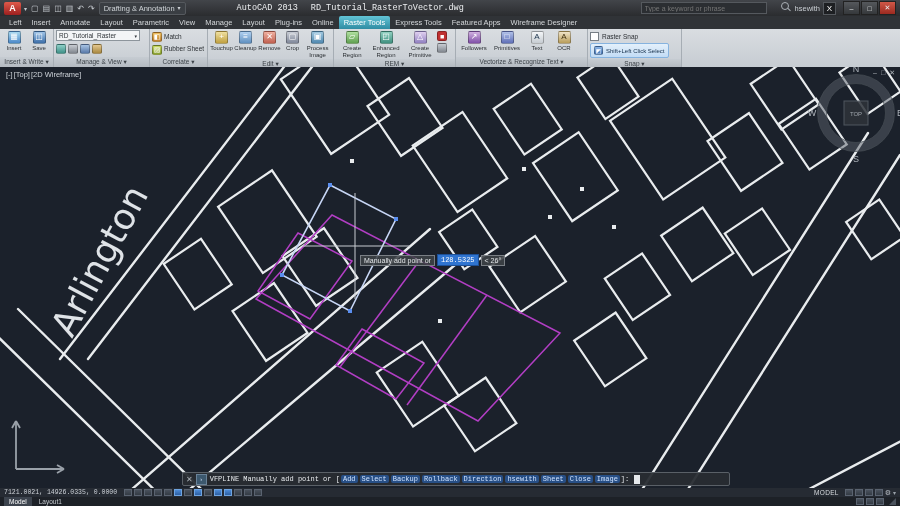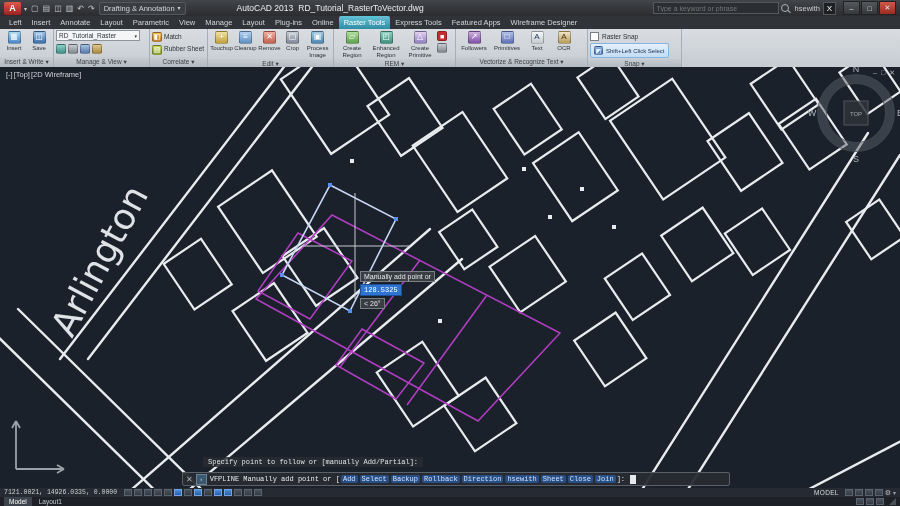--- a/index.html
+++ b/index.html
@@ -8,23 +8,23 @@
   
   .titlebar{position:absolute;top:0;left:0;right:0;height:16px;
     background:linear-gradient(#42454a,#2a2c2f);display:flex;align-items:center;
     gap:3px;padding:0 4px;color:#d6d9dc;font-size:8px;box-sizing:border-box;}
   .logo{width:17px;height:13px;border-radius:2px;background:linear-gradient(#e05a4a,#9c1f1f);
     color:#fff;font-weight:bold;font-size:9px;display:flex;align-items:center;justify-content:center;}
   .qat i{font-style:normal;font-size:8px;color:#c3c8cd;padding:0 1px;}
   .qat{display:flex;gap:2px;align-items:center;}
   .ws-chip{background:#3a3e43;border:1px solid #55595e;border-radius:2px;padding:0 4px;height:11px;
     line-height:11px;font-size:7.5px;color:#cfd3d7;display:flex;align-items:center;gap:3px;}
-  .tb-title{flex:0 0 auto;margin-left:48px;display:flex;gap:5px;font-size:8.5px;color:#eceef0;}
+  .tb-title{flex:0 0 auto;margin-left:48px;display:flex;gap:13px;font-size:8.5px;color:#eceef0;font-family:Liberation Mono, monospace;}
   .tb-spacer{flex:1;}
-  .search{display:flex;align-items:center;gap:2px;}
+  .search{display:flex;align-items:flex-start;gap:14px;}
   .search input{width:118px;height:10px;background:#2b2e32;border:1px solid #55595e;
     color:#b9bec3;font-size:7px;padding:0 3px;font-family:"Liberation Sans",sans-serif;}
   .mag{width:6px;height:6px;border:1.2px solid #aab0b6;border-radius:50%;position:relative;display:inline-block;}
   .mag::after{content:"";position:absolute;width:4px;height:1.2px;background:#aab0b6;transform:rotate(45deg);right:-3px;bottom:-1px;}
   .xbadge{width:11px;height:11px;background:#1d1f22;border:1px solid #55595e;color:#fff;
     font-size:8px;display:flex;align-items:center;justify-content:center;}
   .winbtns{display:flex;gap:1px;margin-left:4px;}
   .winbtn{width:15px;height:12px;background:linear-gradient(#55585c,#35383b);border:1px solid #222;
     color:#e8eaec;font-size:7px;display:flex;align-items:center;justify-content:center;}
   .winbtn.close{background:linear-gradient(#d05848,#9c2a20);}
@@ -51,21 +51,21 @@
   .mv-icons{display:flex;gap:2px;margin-top:2px;}
   .checkrow{display:flex;align-items:center;gap:3px;font-size:6.5px;color:#2b2f33;height:12px;}
   .checkbox{width:7px;height:7px;background:#fff;border:1px solid #777e85;}
   .hl-chip{display:flex;align-items:center;gap:3px;font-size:6px;color:#17314d;height:13px;
     background:linear-gradient(#e4f0fb,#c2dcf5);border:1px solid #86b3df;border-radius:2px;padding:0 3px;}
   .vstack{display:flex;flex-direction:column;gap:2px;padding-top:1px;}
   
   .viewport{position:absolute;top:67px;left:0;width:900px;height:421px;background:#1b212b;overflow:hidden;}
   .vp-controls{position:absolute;top:3px;left:6px;font-size:7.5px;color:#cdd2d8;z-index:5;display:flex;gap:1px;}
   .vp-winctl{position:absolute;top:2px;right:5px;font-size:7px;color:#aab0b6;z-index:5;display:flex;gap:4px;}
-  .tooltip{position:absolute;left:360px;top:204px;display:flex;align-items:flex-start;gap:2px;z-index:6;font-size:7px;flex-direction:column;}
+  .tooltip{position:absolute;left:360px;top:187px;display:flex;align-items:flex-end;gap:2px;z-index:6;font-size:7px;}
   .tt-label{background:rgba(62,66,71,.88);border:1px solid #7a7f85;color:#e3e6e9;padding:1px 3px;white-space:nowrap;}
   .tt-value{background:#2f74d0;border:1px solid #1c4f96;color:#fff;padding:1px 3px;font-family:"Liberation Mono",monospace;}
   .tt-angle{background:rgba(62,66,71,.88);border:1px solid #7a7f85;color:#e3e6e9;padding:1px 3px;white-space:nowrap;}
   .prompt-chip{position:absolute;left:203px;top:390px;background:rgba(40,44,49,.85);color:#dfe3e7;
     font-family:"Liberation Mono",monospace;font-size:7px;padding:1px 5px;z-index:6;white-space:nowrap;}
   .dock{position:absolute;left:182px;top:405px;height:14px;width:548px;background:rgba(40,44,49,.95);
     border:1px solid #5a6067;border-radius:2px;display:flex;align-items:center;gap:3px;
     padding:0 3px;box-sizing:border-box;z-index:6;}
   .dock .cmdtext{font-family:"Liberation Mono",monospace;font-size:7px;color:#e8ebee;white-space:nowrap;display:flex;align-items:center;}
   .kw{background:#274f86;color:#cfe2ff;border-radius:2px;padding:0 2px;margin:0 1px;}
@@ -402,36 +402,35 @@
     </svg>
 
     <div class="tooltip">
       <span class="tt-label">Manually add point or</span>
       <span class="tt-value">128.5325</span>
       <span class="tt-angle">
         <span>&lt;</span> <span>26°</span>
       </span>
     </div>
 
-    <div class="prompt-chip">Specify point to follow or [manually Add/Partial]:</div>
 
     <div class="dock">
       <span class="dock-x">✕</span>
       <span class="dock-ic">›</span>
       <span class="cmdtext">
         <span>VFPLINE Manually add point or [</span>
         <span class="kw">Add</span>
         <span class="kw">Select</span>
         <span class="kw">Backup</span>
         <span class="kw">Rollback</span>
         <span class="kw">Direction</span>
         <span class="kw">hsewith</span>
         <span class="kw">Sheet</span>
         <span class="kw">Close</span>
-        <span class="kw">Join</span>
+        <span class="kw">Image</span>
         <span>]:</span>
       </span>
       <span class="caret"></span>
     </div>
   </div>
 
   <div class="status1">
     <span class="coords">7121.0021, 14926.0335, 0.0000</span>
     <span class="tog"></span>
     <span class="tog"></span>

